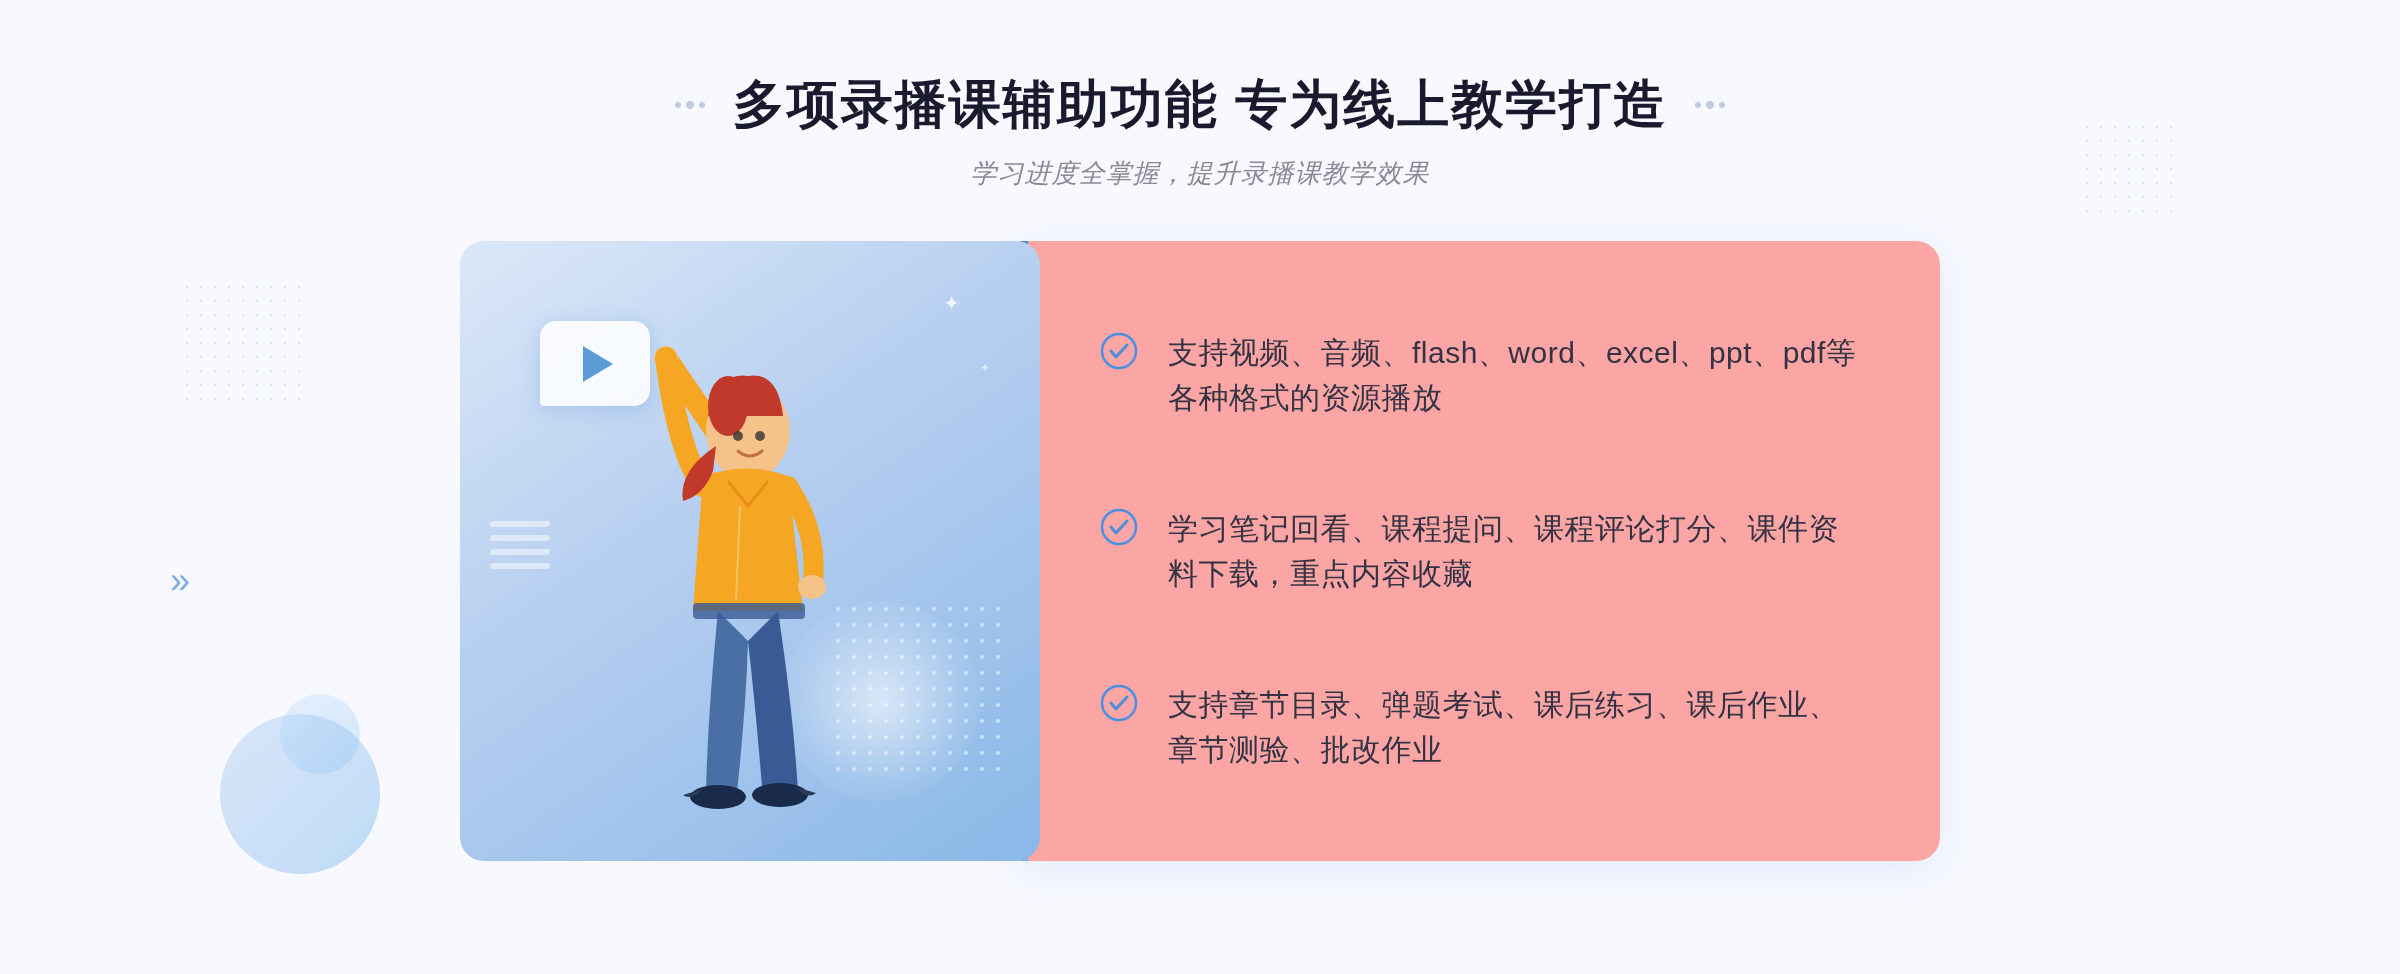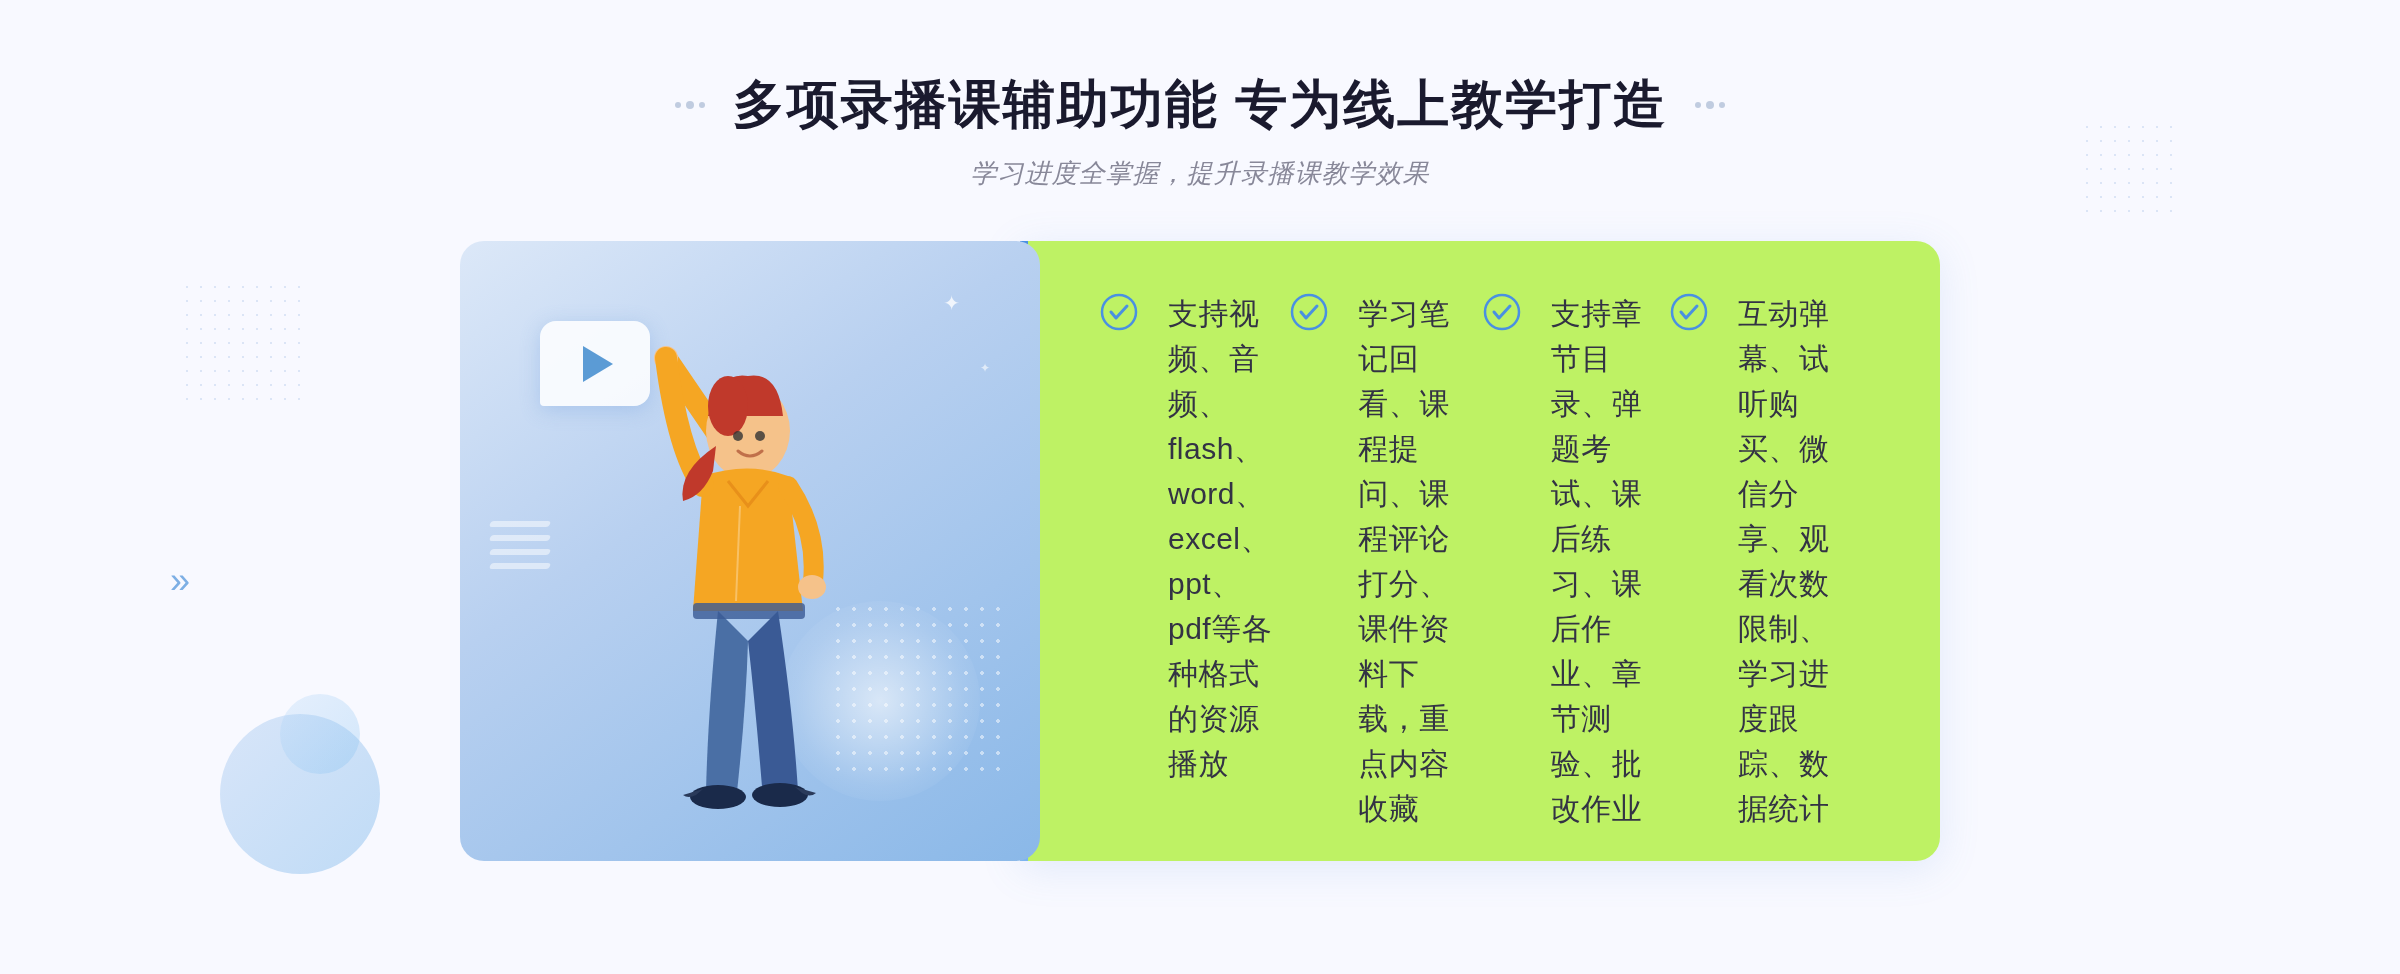--- a/index.html
+++ b/index.html
@@ -215,26 +215,26 @@
       background: rgba(255,255,255,0.5);
       margin-bottom: 8px;
       border-radius: 3px;
       transform: skewX(-20deg);
     }
 
     
     .features-panel {
       width: 920px;
       height: 620px;
-      background: #bef264;
+      background: #fca5a5;
       border-radius: 0 24px 24px 0;
       margin-left: -20px;
       padding: 50px 80px;
       display: flex;
-      flex-direction: row;
+      flex-direction: column;
       justify-content: space-around;
       box-shadow: 0 8px 40px rgba(100, 150, 220, 0.15);
       position: relative;
       z-index: 1;
       gap: 8px;
     }
 
     
     .panel-accent {
       position: absolute;
@@ -419,26 +419,17 @@
       <div class="feature-item">
         <div class="check-icon">
           <svg viewBox="0 0 38 38" xmlns="http://www.w3.org/2000/svg">
             <circle cx="19" cy="19" r="17" fill="none" stroke="#4a90e2" stroke-width="2.5"></circle>
             <polyline points="11,19 16,25 27,13" fill="none" stroke="#4a90e2" stroke-width="3" stroke-linecap="round" stroke-linejoin="round"></polyline>
           </svg>
         </div>
         <span class="feature-text">支持章节目录、弹题考试、课后练习、课后作业、章节测验、批改作业</span>
       </div>
 
-      <div class="feature-item">
-        <div class="check-icon">
-          <svg viewBox="0 0 38 38" xmlns="http://www.w3.org/2000/svg">
-            <circle cx="19" cy="19" r="17" fill="none" stroke="#4a90e2" stroke-width="2.5"></circle>
-            <polyline points="11,19 16,25 27,13" fill="none" stroke="#4a90e2" stroke-width="3" stroke-linecap="round" stroke-linejoin="round"></polyline>
-          </svg>
-        </div>
-        <span class="feature-text">互动弹幕、试听购买、微信分享、观看次数限制、学习进度跟踪、数据统计</span>
-      </div>
 
     </div>
   </div>
 
 </div>
 
 </body></html>

